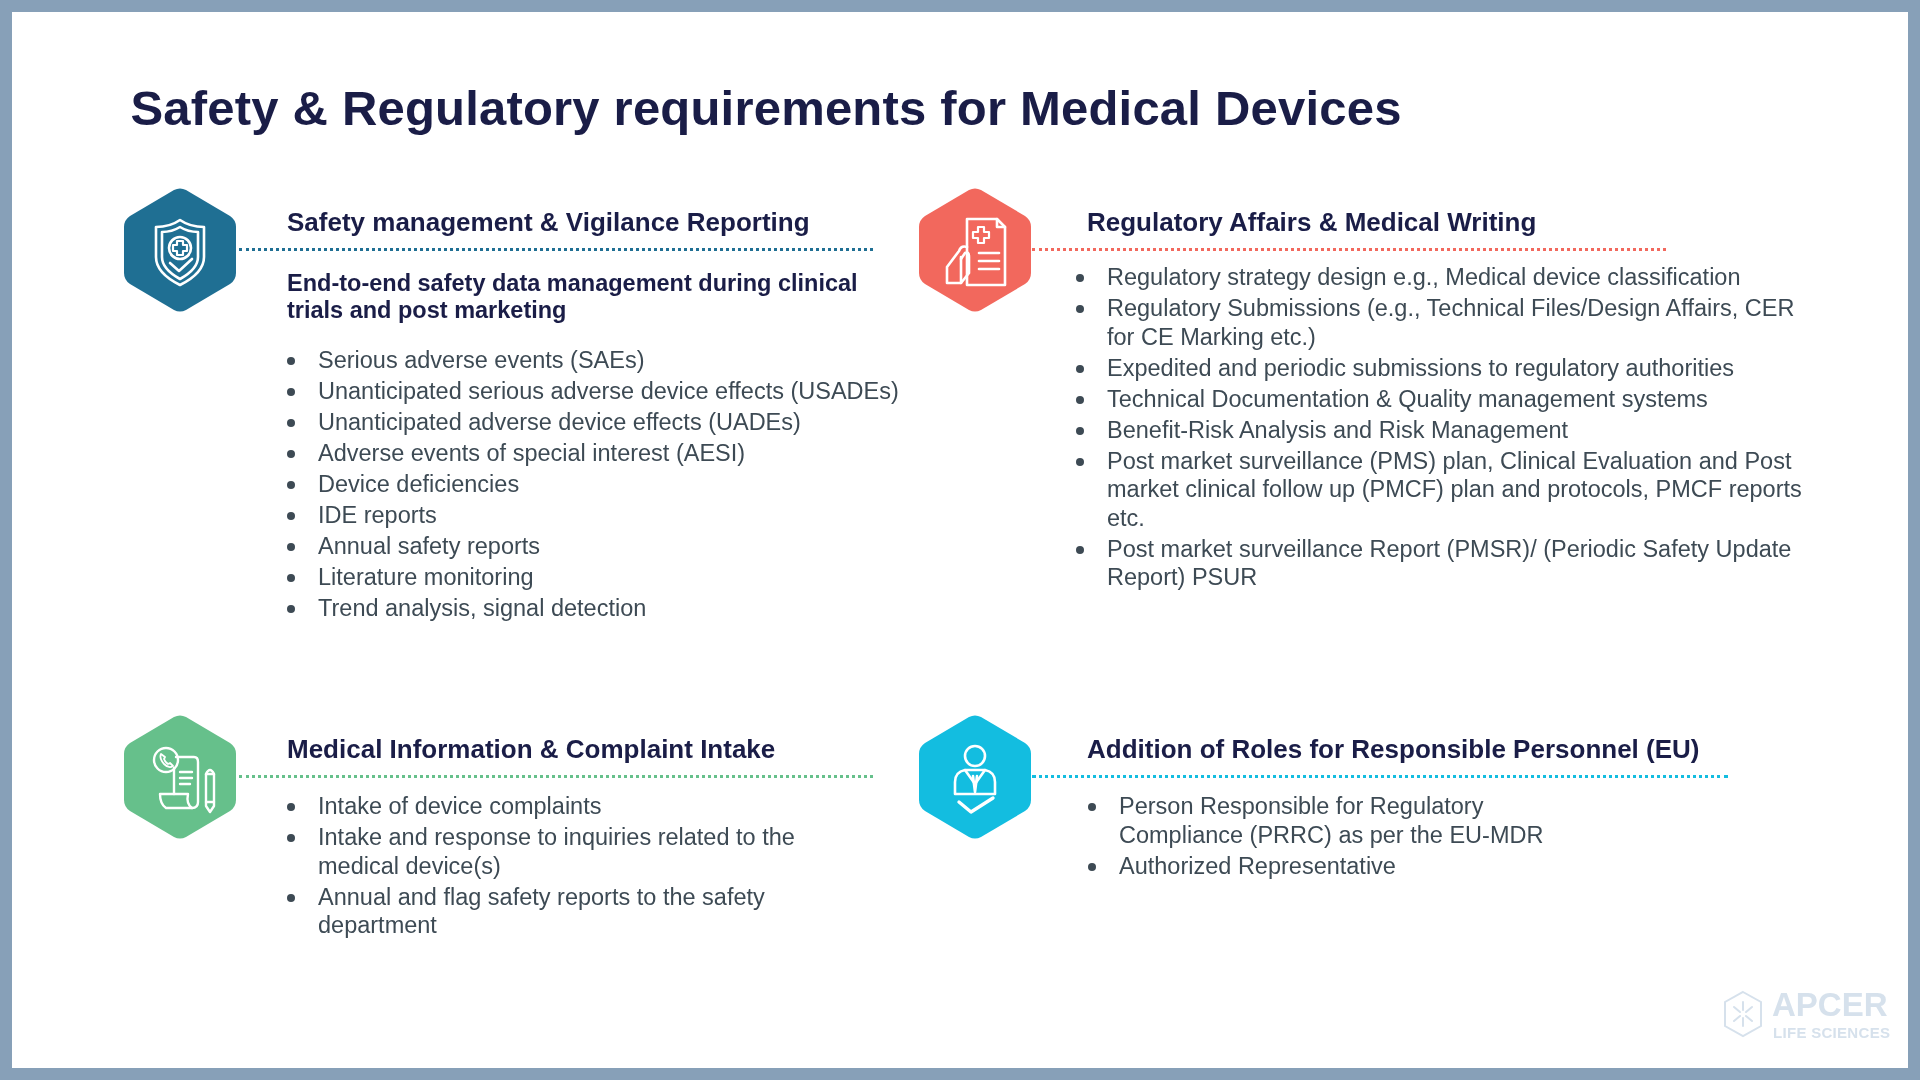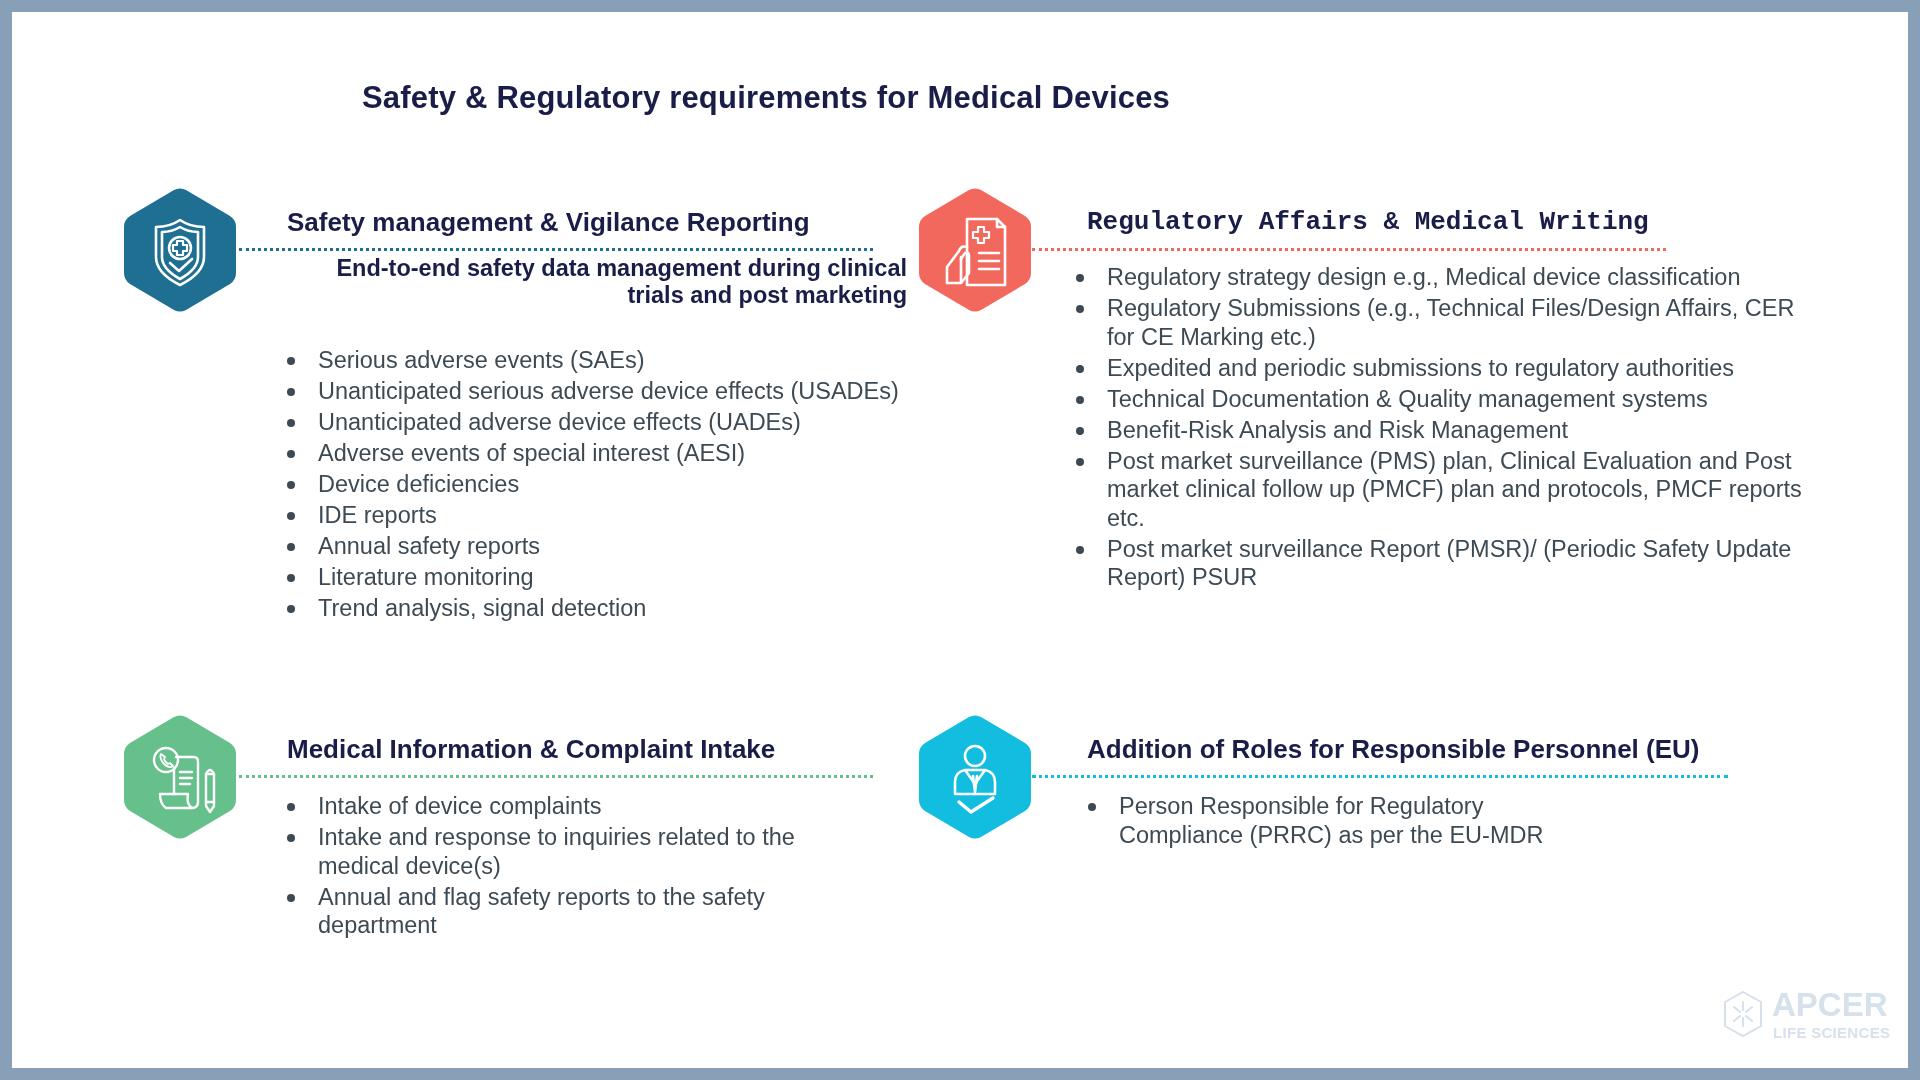--- a/index.html
+++ b/index.html
@@ -5,21 +5,21 @@
   html, body { margin:0; padding:0; }
   body {
     width:1920px; height:1080px; background:#87a0b8; position:relative; overflow:hidden;
     font-family:"Liberation Sans", "DejaVu Sans", sans-serif;
   }
   .slide {
     position:absolute; left:12px; top:12px; width:1896px; height:1056px; background:#ffffff;
   }
   .title {
     position:absolute; left:0; top:80px; width:1532px; text-align:center;
-    font-size:31px; font-weight:bold; color:#1a1d47; letter-spacing:0.2px;
+    font-size:49px; font-weight:bold; color:#1a1d47; letter-spacing:0.2px;
   }
   .hex {
     position:absolute; width:116px; height:126px;
   }
   .hex svg { display:block; }
   .heading {
     position:absolute; font-size:26px; font-weight:bold; color:#1a1d47; white-space:nowrap;
   }
   .dotline {
     position:absolute; height:0; border-top:3px dotted; 
@@ -61,21 +61,21 @@
       <path d="M58 33 Q68 40 82 40 L82 70 Q82 86 58 98 Q34 86 34 70 L34 40 Q48 40 58 33 Z"></path>
       <path d="M58 40 Q66 45 76 45 L76 70 Q76 82 58 92 Q40 82 40 70 L40 45 Q50 45 58 40 Z"></path>
       <circle cx="58" cy="61" r="11"></circle>
       <path d="M55 54 h6 v4 h4 v6 h-4 v4 h-6 v-4 h-4 v-6 h4 z" stroke-width="2.2"></path>
       <path d="M48 76 L57 84 L70 72"></path>
     </g>
   </svg>
 </div>
 <div class="heading" style="left:287px; top:207px;">Safety management &amp; Vigilance Reporting</div>
 <div class="dotline" style="left:239px; top:248px; width:634px; border-color:#1f6f93;"></div>
-<div class="subheading" style="left:287px; top:255px; width:620px;text-align:right;">End-to-end safety data management during clinical trials and post marketing</div>
+<div class="subheading" style="left:287px; top:270px; width:620px;">End-to-end safety data management during clinical trials and post marketing</div>
 <ul class="blist" style="left:287px; top:346px; width:640px;">
   <li>Serious adverse events (SAEs)</li>
   <li>Unanticipated serious adverse device effects (USADEs)</li>
   <li>Unanticipated adverse device effects (UADEs)</li>
   <li>Adverse events of special interest (AESI)</li>
   <li>Device deficiencies</li>
   <li>IDE reports</li>
   <li>Annual safety reports</li>
   <li>Literature monitoring</li>
   <li>Trend analysis, signal detection</li>
@@ -89,21 +89,21 @@
       <path d="M80 32 L80 40 L88 40"></path>
       <path d="M61 40 h6 v5 h5 v6 h-5 v5 h-6 v-5 h-5 v-6 h5 z" stroke-width="2.2"></path>
       <line x1="62" y1="66" x2="82" y2="66"></line>
       <line x1="62" y1="74" x2="82" y2="74"></line>
       <line x1="62" y1="82" x2="82" y2="82"></line>
       <path d="M50 60 Q44 58 42 64 L30 80 L30 96 L44 96 L52 86 L52 70 Q52 64 48 66 L44 72"></path>
       <path d="M44 96 L44 70"></path>
     </g>
   </svg>
 </div>
-<div class="heading" style="left:1087px; top:207px;font-family:Liberation Mono, monospace;">Regulatory Affairs &amp; Medical Writing</div>
+<div class="heading" style="left:1087px; top:207px;">Regulatory Affairs &amp; Medical Writing</div>
 <div class="dotline" style="left:1032px; top:248px; width:634px; border-color:#f2685d;"></div>
 <ul class="blist" style="left:1076px; top:263px; width:740px;">
   <li>Regulatory strategy design e.g., Medical device classification</li>
   <li>Regulatory Submissions (e.g., Technical Files/Design Affairs, CER for CE Marking etc.)</li>
   <li>Expedited and periodic submissions to regulatory authorities</li>
   <li>Technical Documentation &amp; Quality management systems</li>
   <li>Benefit-Risk Analysis and Risk Management</li>
   <li>Post market surveillance (PMS) plan, Clinical Evaluation and Post market clinical follow up (PMCF) plan and protocols, PMCF reports etc.</li>
   <li>Post market surveillance Report (PMSR)/ (Periodic Safety Update Report) PSUR</li>
 </ul>
@@ -143,20 +143,21 @@
       <path d="M48 56 L58 70 L68 56"></path>
       <path d="M56 62 L58 78 L60 62"></path>
       <path d="M42 88 L54 98 L76 84" stroke-width="3.4"></path>
     </g>
   </svg>
 </div>
 <div class="heading" style="left:1087px; top:734px;">Addition of Roles for Responsible Personnel (EU)</div>
 <div class="dotline" style="left:1032px; top:775px; width:696px; border-color:#13bde0;"></div>
 <ul class="blist" style="left:1088px; top:792px; width:480px;">
   <li style="width:440px;">Person Responsible for Regulatory Compliance (PRRC) as per the EU-MDR</li>
+  <li>Authorized Representative</li>
 </ul>
 
 <div class="logo">
   <svg width="42" height="48" viewBox="0 0 42 48" style="position:absolute; left:0; top:2px;">
     <path d="M21 2 L39 12 L39 36 L21 46 L3 36 L3 12 Z" fill="none" stroke="#d6e1ec" stroke-width="2"></path>
     <g stroke="#d6e1ec" stroke-width="2" stroke-linecap="round">
       <line x1="21" y1="12" x2="21" y2="20"></line>
       <line x1="21" y1="28" x2="21" y2="36"></line>
       <line x1="12" y1="17" x2="18" y2="22"></line>
       <line x1="30" y1="17" x2="24" y2="22"></line>

